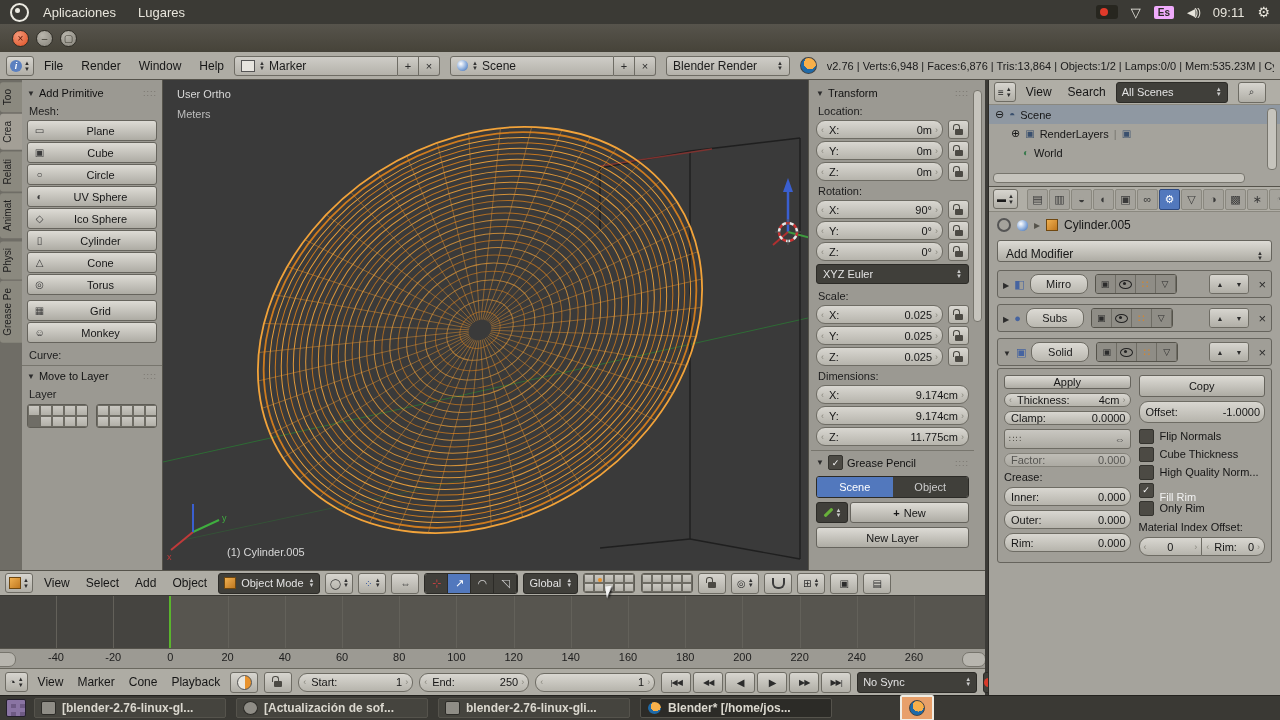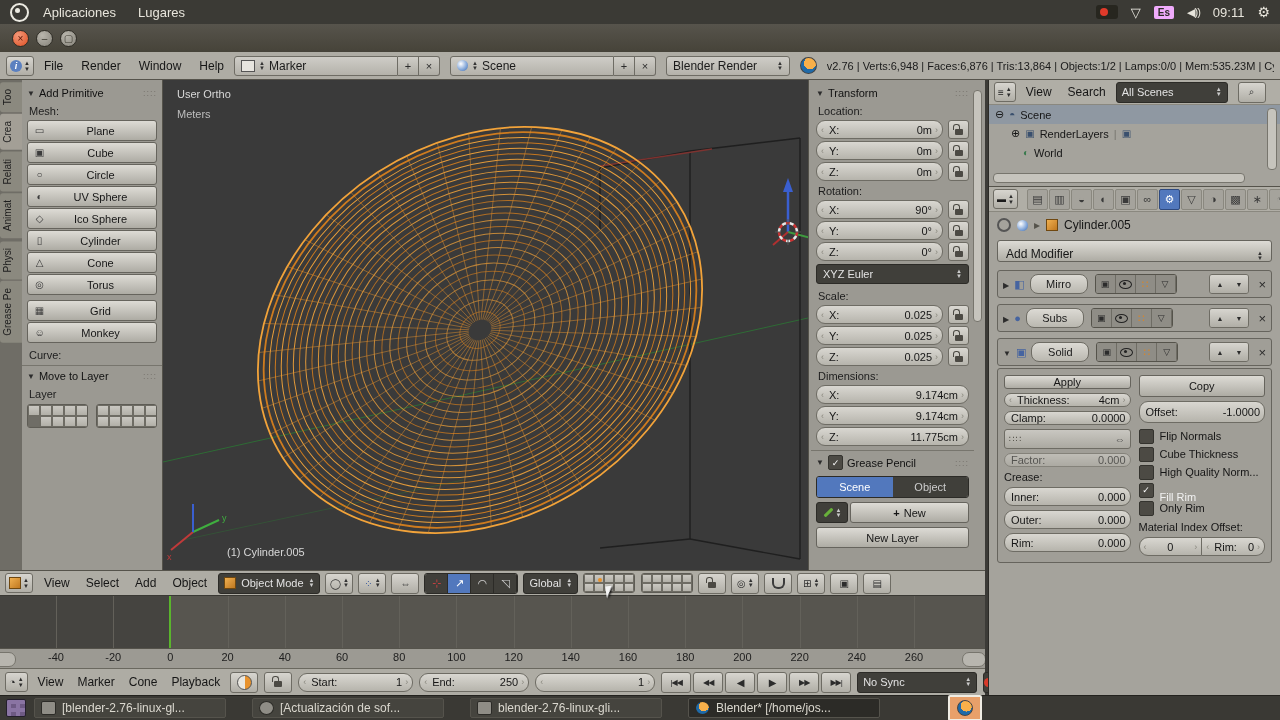--- a/index.html
+++ b/index.html
@@ -1083,21 +1083,21 @@
                 </div>
             </div>
           </div>
         </div>
       </div>
     </div>
   </div>
 
   <div class="taskbar">
     <span class="wsicon"></span>
-    <span style="display:flex;gap:26px;">
+    <span style="display:flex;gap:10px;font-weight:bold;">
 
     <span class="twin">
           <span class="ticon file-manager"></span>
           <span>[blender-2.76-linux-gl...</span>
         </span>
         <span class="twin">
           <span class="ticon software-updater"></span>
           <span>[Actualización de sof...</span>
         </span>
         <span class="twin">

